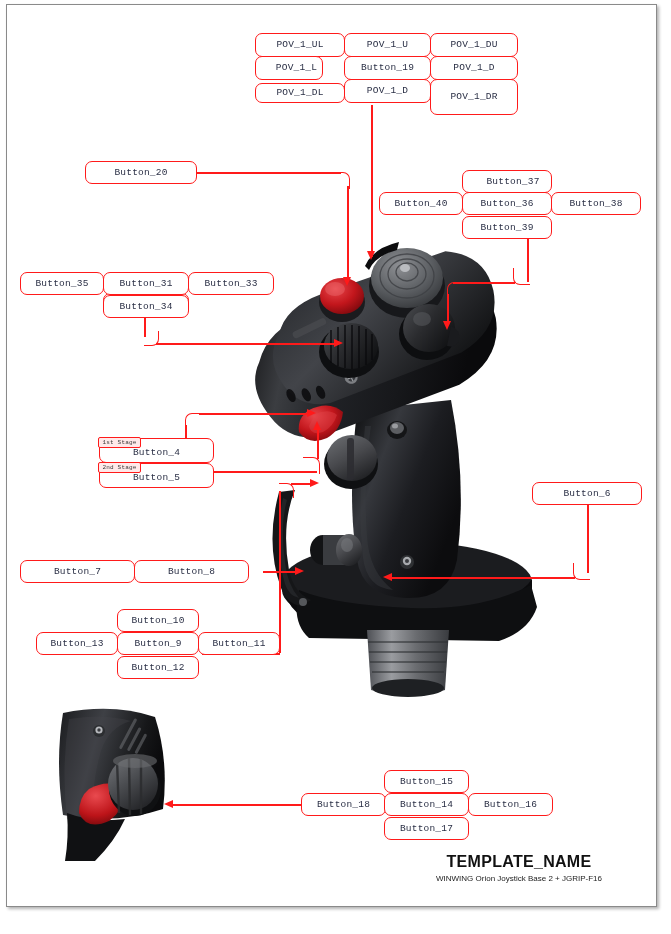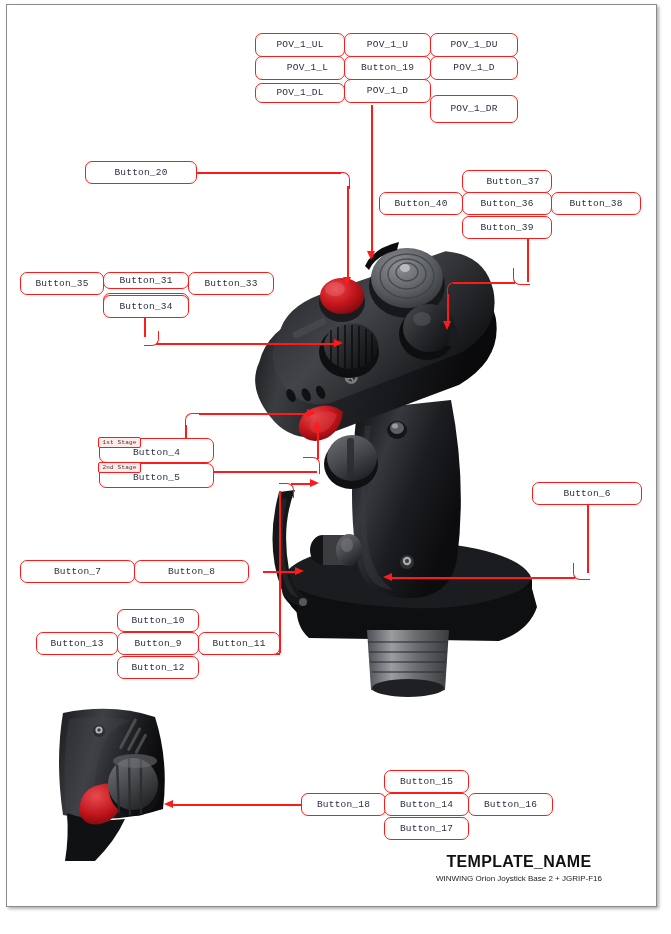--- a/index.html
+++ b/index.html
@@ -312,39 +312,39 @@
   <div class="ln lnh" style="left:384px;top:572px;width:184px;"></div>
   <div class="arrow ar-left" style="left:376px;top:568px;"></div>
 
   <div class="ln lnh" style="left:165px;top:799px;width:133px;"></div>
   <div class="arrow ar-left" style="left:157px;top:795px;"></div>
 
   <div class="box" style="left:248px;top:28px;width:90px;height:24px;">POV_1_UL</div>
   <div class="box" style="left:337px;top:28px;width:87px;height:24px;">POV_1_U</div>
   <div class="box" style="left:423px;top:28px;width:88px;height:24px;">POV_1_DU</div>
 
-  <div class="box" style="left:248px;top:51px;width:90px;height:24px;padding-left:15px;">POV_1_L</div>
+  <div class="box" style="left:248px;top:51px;width:68px;height:24px;padding-left:15px;">POV_1_L</div>
   <div class="box" style="left:337px;top:51px;width:87px;height:24px;">Button_19</div>
   <div class="box" style="left:423px;top:51px;width:88px;height:24px;">POV_1_D</div>
 
   <div class="box" style="left:248px;top:78px;width:90px;height:20px;">POV_1_DL</div>
   <div class="box" style="left:337px;top:74px;width:87px;height:24px;">POV_1_D</div>
-  <div class="box" style="left:423px;top:74px;width:88px;height:28px;margin-top:16px;">POV_1_DR</div>
+  <div class="box" style="left:423px;top:74px;width:88px;height:36px;">POV_1_DR</div>
 
   <div class="box" style="left:78px;top:156px;width:112px;height:23px;">Button_20</div>
 
   <div class="box" style="left:455px;top:165px;width:90px;height:23px;padding-left:12px;">Button_37</div>
   <div class="box" style="left:372px;top:187px;width:84px;height:23px;">Button_40</div>
   <div class="box" style="left:455px;top:187px;width:90px;height:23px;">Button_36</div>
   <div class="box" style="left:544px;top:187px;width:90px;height:23px;">Button_38</div>
   <div class="box" style="left:455px;top:211px;width:90px;height:23px;">Button_39</div>
 
   <div class="box" style="left:96px;top:244px;width:86px;height:23px;margin-top:44px;">Button_32</div>
   <div class="box" style="left:13px;top:267px;width:84px;height:23px;">Button_35</div>
-  <div class="box" style="left:96px;top:267px;width:86px;height:17px;">Button_31</div>
+  <div class="box" style="left:96px;top:267px;width:86px;height:23px;">Button_31</div>
   <div class="box" style="left:181px;top:267px;width:86px;height:23px;">Button_33</div>
   <div class="box" style="left:96px;top:290px;width:86px;height:23px;">Button_34</div>
 
   <div class="box stage" style="left:92px;top:433px;width:115px;height:25px;">
     <span class="tag">1st Stage</span>
     <span style="margin-top:5px;">Button_4</span>
   </div>
   <div class="box stage" style="left:92px;top:458px;width:115px;height:25px;">
     <span class="tag">2nd Stage</span>
     <span style="margin-top:5px;">Button_5</span>

